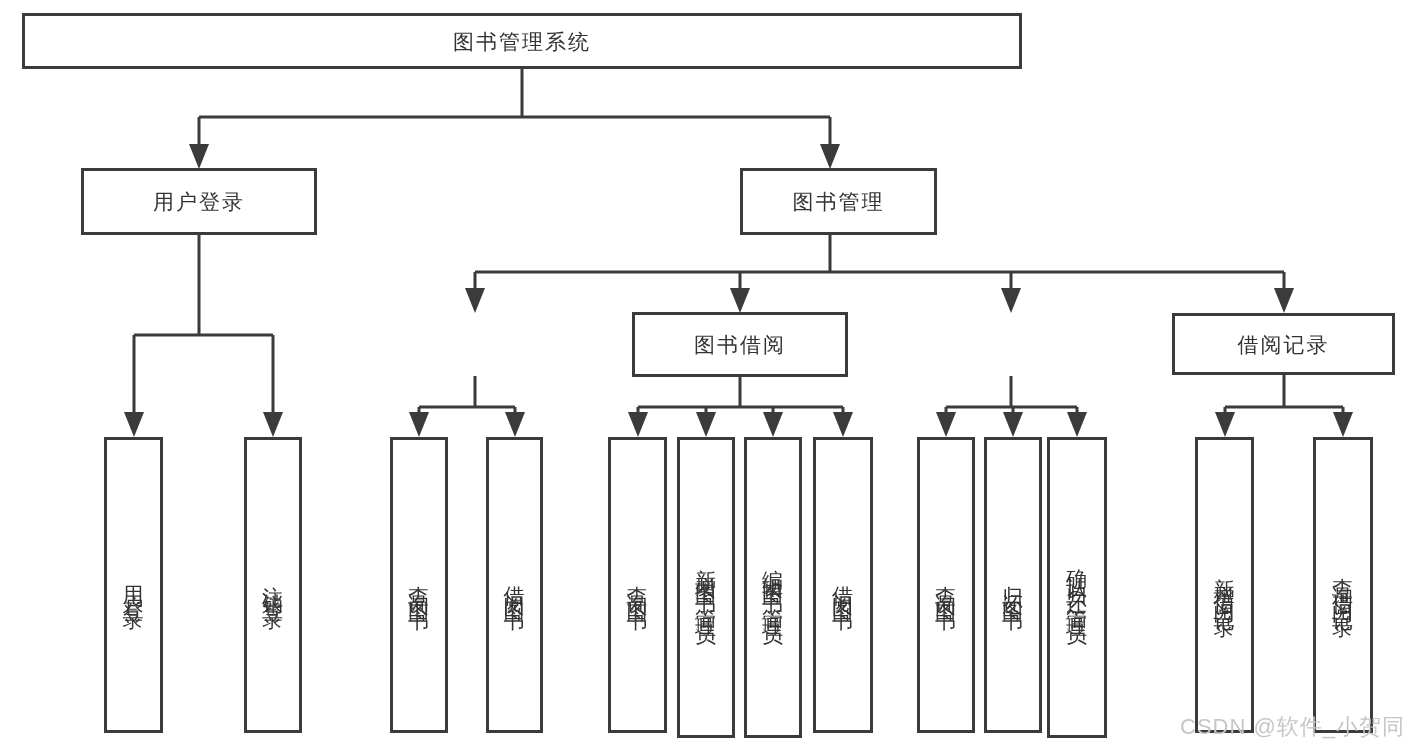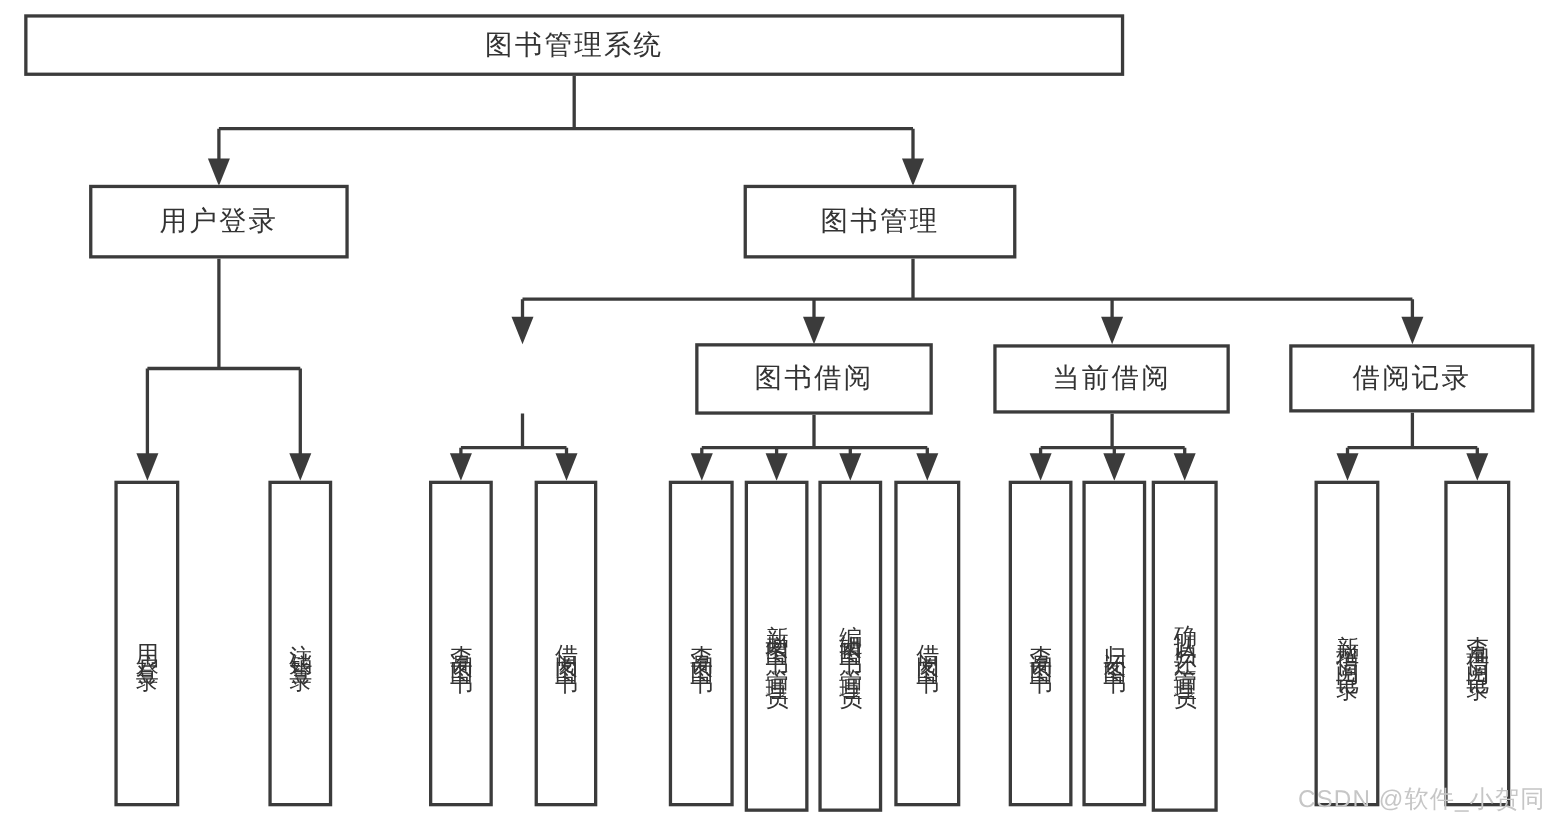--- a/index.html
+++ b/index.html
@@ -11,21 +11,21 @@
     overflow:hidden;
   }
   .connectors{position:absolute;left:0;top:0;width:1405px;height:747px;}
   .node{
     position:absolute;
     box-sizing:border-box;
     border:3px solid #3b3b3b;
     background:#ffffff;
     display:flex;align-items:center;justify-content:center;
     color:#333333;
-    font-size:25px;
+    font-size:21px;
     letter-spacing:2px;
     line-height:1;
     z-index:2;
   }
   .leaf{
     position:absolute;
     box-sizing:border-box;
     border:3px solid #3b3b3b;
     background:#ffffff;
     display:flex;align-items:center;justify-content:center;
@@ -36,21 +36,21 @@
     text-orientation:mixed;
     font-size:21px;
     letter-spacing:8px;
     line-height:1;
     color:#333333;
     white-space:nowrap;
   }
   
   .n-root          {left:22px;  top:13px;  width:1000px; height:56px;}
   .n-user-login    {left:81px;  top:168px; width:236px;  height:67px;}
-  .n-book-mgmt     {left:676px; top:168px; width:248px;  height:67px;}
+  .n-book-mgmt     {left:740px; top:168px; width:197px;  height:67px;}
   .n-new-books     {left:363px; top:313px; width:224px;  height:63px;}
   .n-book-borrow   {left:632px; top:312px; width:216px;  height:65px;}
   .n-current-borrow{left:903px; top:313px; width:215px;  height:63px;}
   .n-borrow-records{left:1172px;top:313px; width:223px;  height:62px;}
 
   .l-user-login    {left:104px; top:437px; width:59px; height:296px;}
   .l-logout        {left:244px; top:437px; width:58px; height:296px;}
   .l-nb-query      {left:390px; top:437px; width:58px; height:296px;}
   .l-nb-borrow     {left:486px; top:437px; width:57px; height:296px;}
   .l-bb-query      {left:608px; top:437px; width:59px; height:296px;}
@@ -124,21 +124,20 @@
       <polygon points="1333,412 1353,412 1343,437"></polygon>
     </g>
   </svg>
 
   <div class="node n-root">图书管理系统</div>
 
   <div class="node n-user-login">用户登录</div>
   <div class="node n-book-mgmt">图书管理</div>
 
   <div class="node n-book-borrow">图书借阅</div>
-  <div class="node n-current-borrow">当前借阅</div>
   <div class="node n-borrow-records">借阅记录</div>
 
   <div class="leaf l-user-login">
     <span class="vtext">用户登录</span>
   </div>
   <div class="leaf l-logout">
     <span class="vtext">注销登录</span>
   </div>
   <div class="leaf l-nb-query">
     <span class="vtext">查询图书</span>

